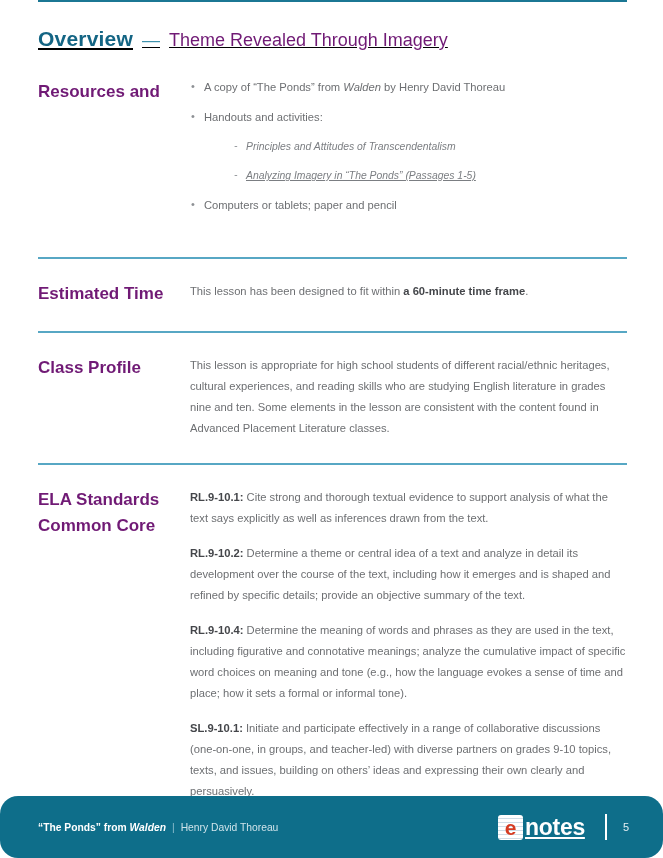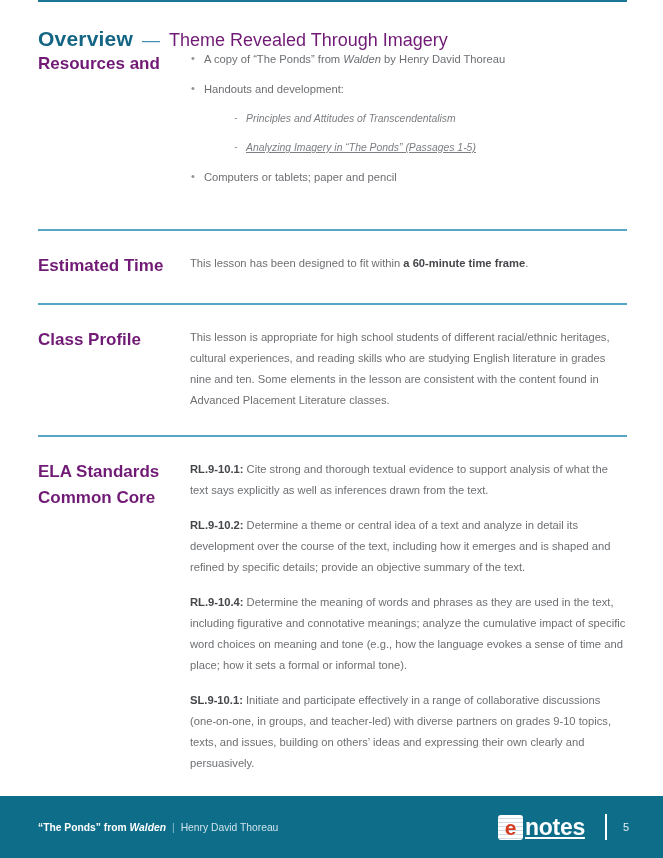--- a/index.html
+++ b/index.html
@@ -29,20 +29,22 @@
     background: #57a7c4;
     width: 100%;
   }
   .rule.dark { background: #1b7794; }
 
   
   .title-row {
     display: flex;
     align-items: baseline;
     margin-top: 25px;
+    margin-bottom: 28px;
+    text-decoration: underline;
   }
   .title-main {
     font-size: 21px;
     font-weight: bold;
     color: #146584;
     letter-spacing: 0.2px;
   }
   .title-dash {
     font-size: 18px;
     color: #3f92ad;
@@ -134,20 +136,21 @@
   
   .footer {
     position: absolute;
     left: 0;
     bottom: 0;
     width: 663px;
     height: 62px;
     background: #0e6e8a;
     display: flex;
     align-items: center;
+    border-radius: 18px;
   }
   .footer-left {
     margin-left: 38px;
     font-size: 10.3px;
     color: #cfe3ea;
     white-space: nowrap;
   }
   .footer-left .bold { font-weight: bold; color: #ffffff; }
   .footer-left .sep { margin: 0 6px; color: #8fc0ce; }
   .footer-right {
@@ -212,21 +215,21 @@
     </div>
 
     <div class="section">
       <div class="sec-label">
         <div>Resources and</div>
       </div>
       <div class="sec-body">
         <ul class="bullets">
           <li><span>A copy of “The Ponds” from </span><span class="ital">Walden</span><span> by Henry David Thoreau</span></li>
           <li>
-            <span>Handouts and development:</span>
+            <span>Handouts and activities:</span>
             <ul class="subitems">
               <li>Principles and Attitudes of Transcendentalism</li>
               <li>Analyzing Imagery in “The Ponds” (Passages 1-5)</li>
             </ul>
           </li>
           <li>Computers or tablets; paper and pencil</li>
         </ul>
       </div>
     </div>
 

